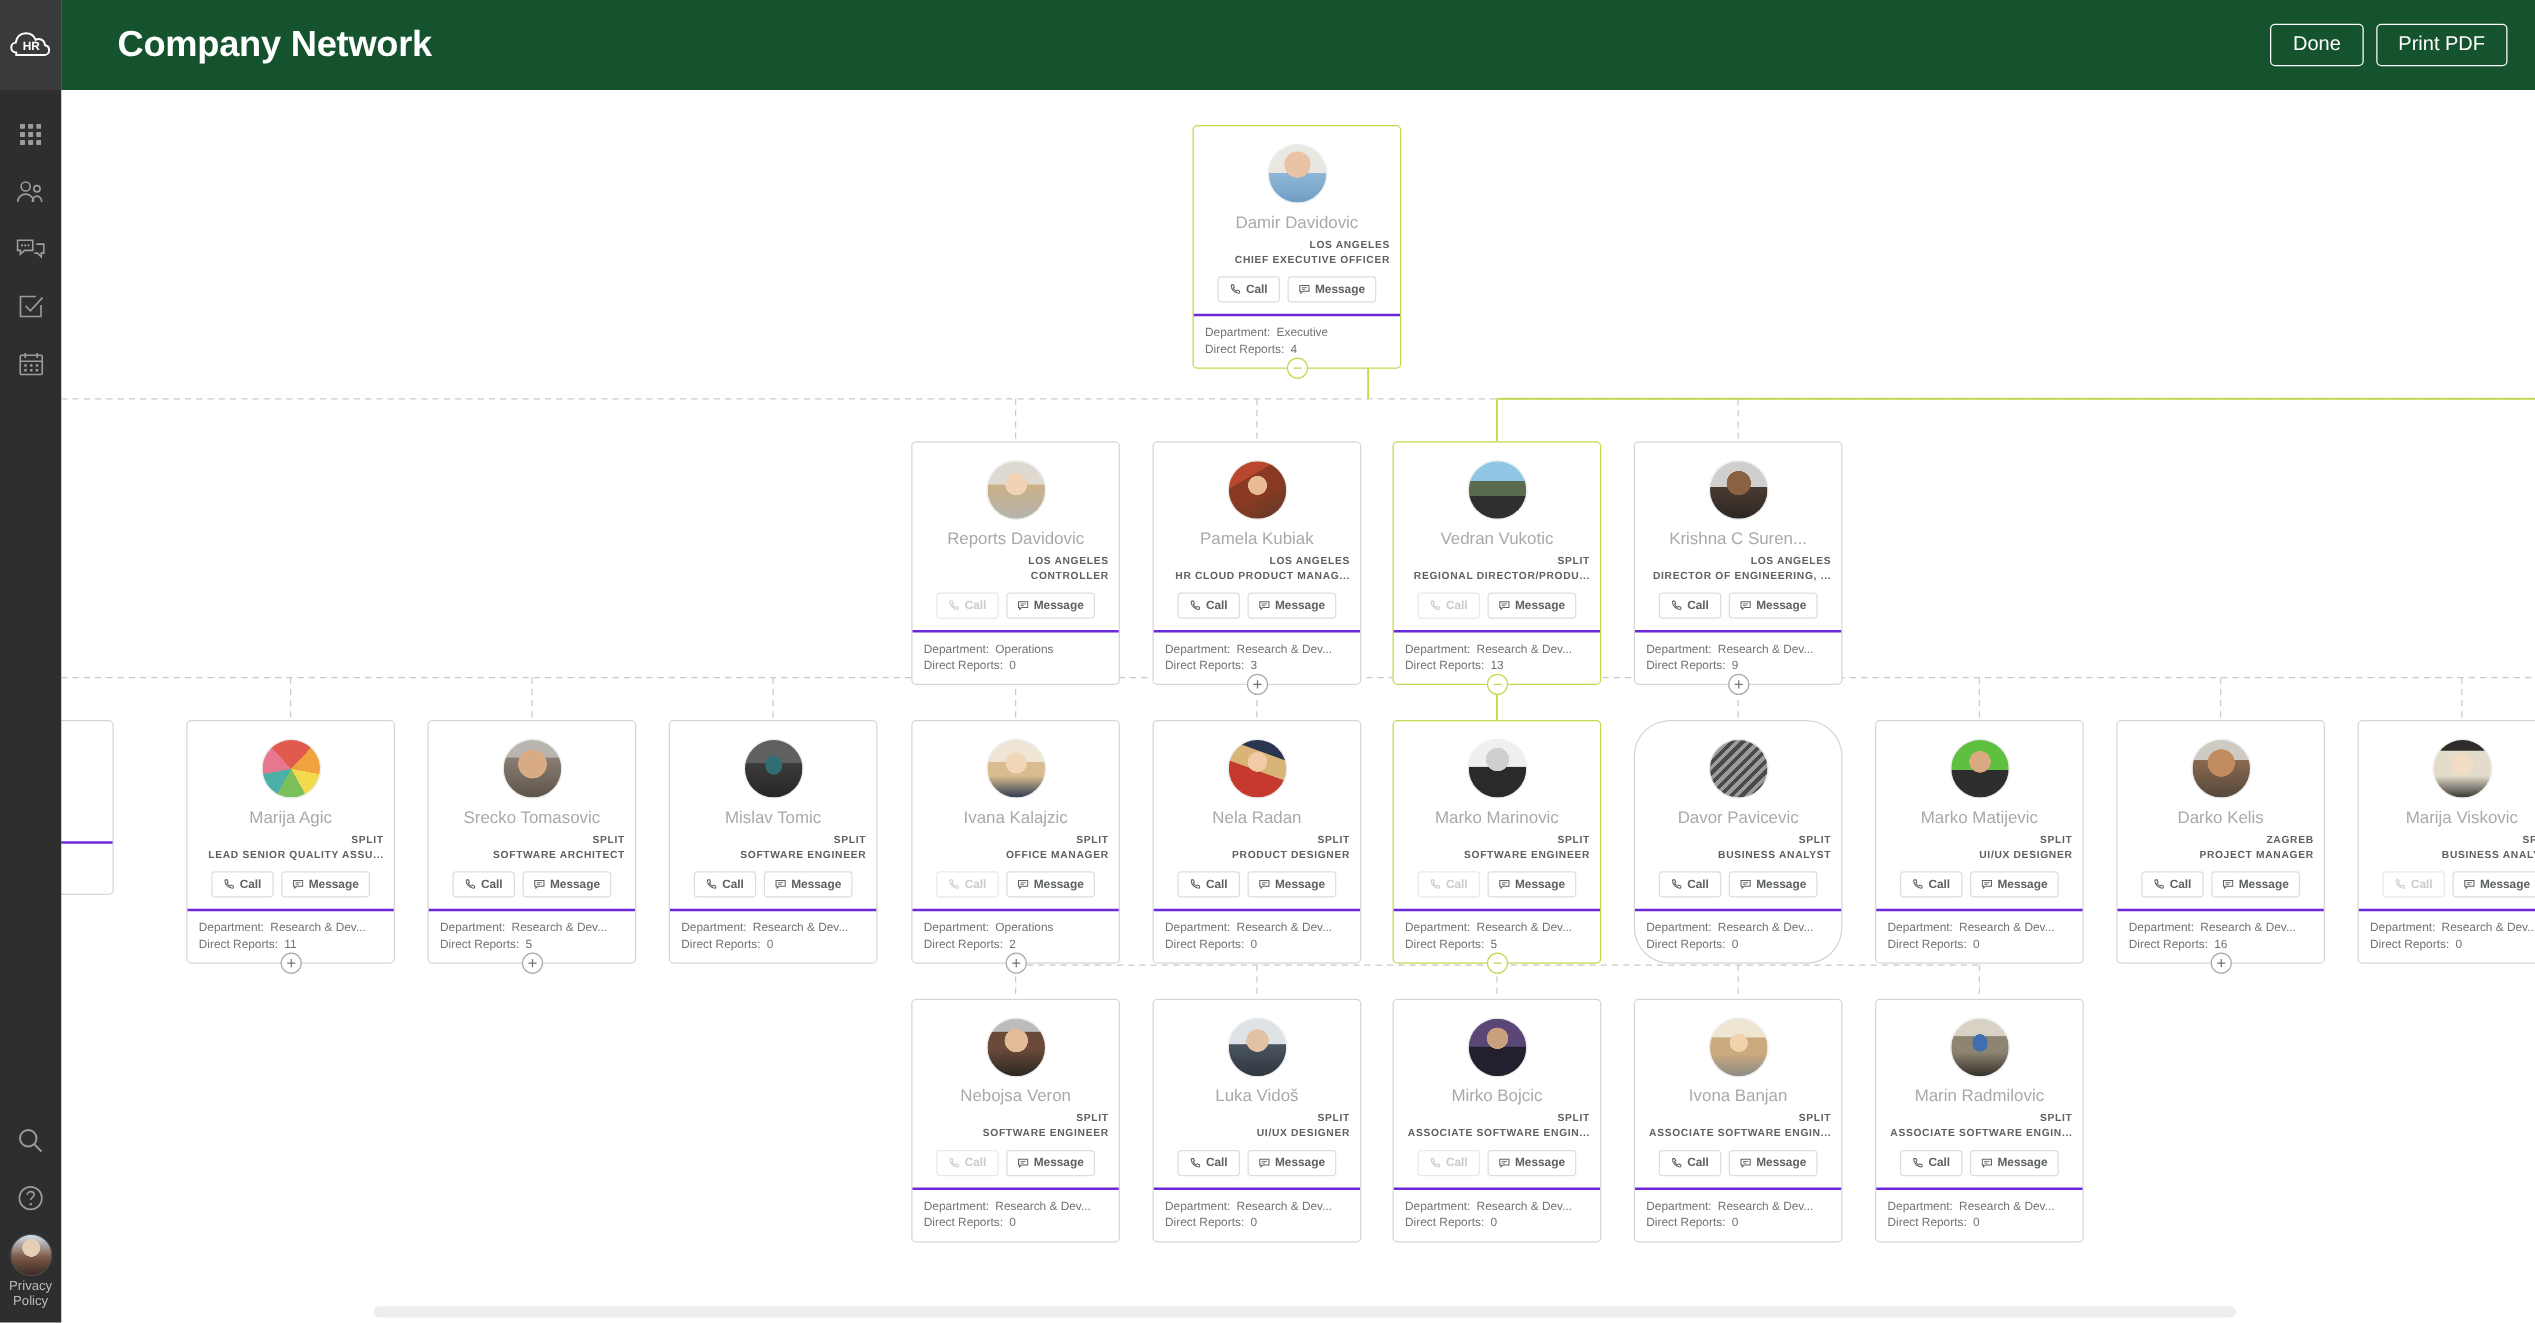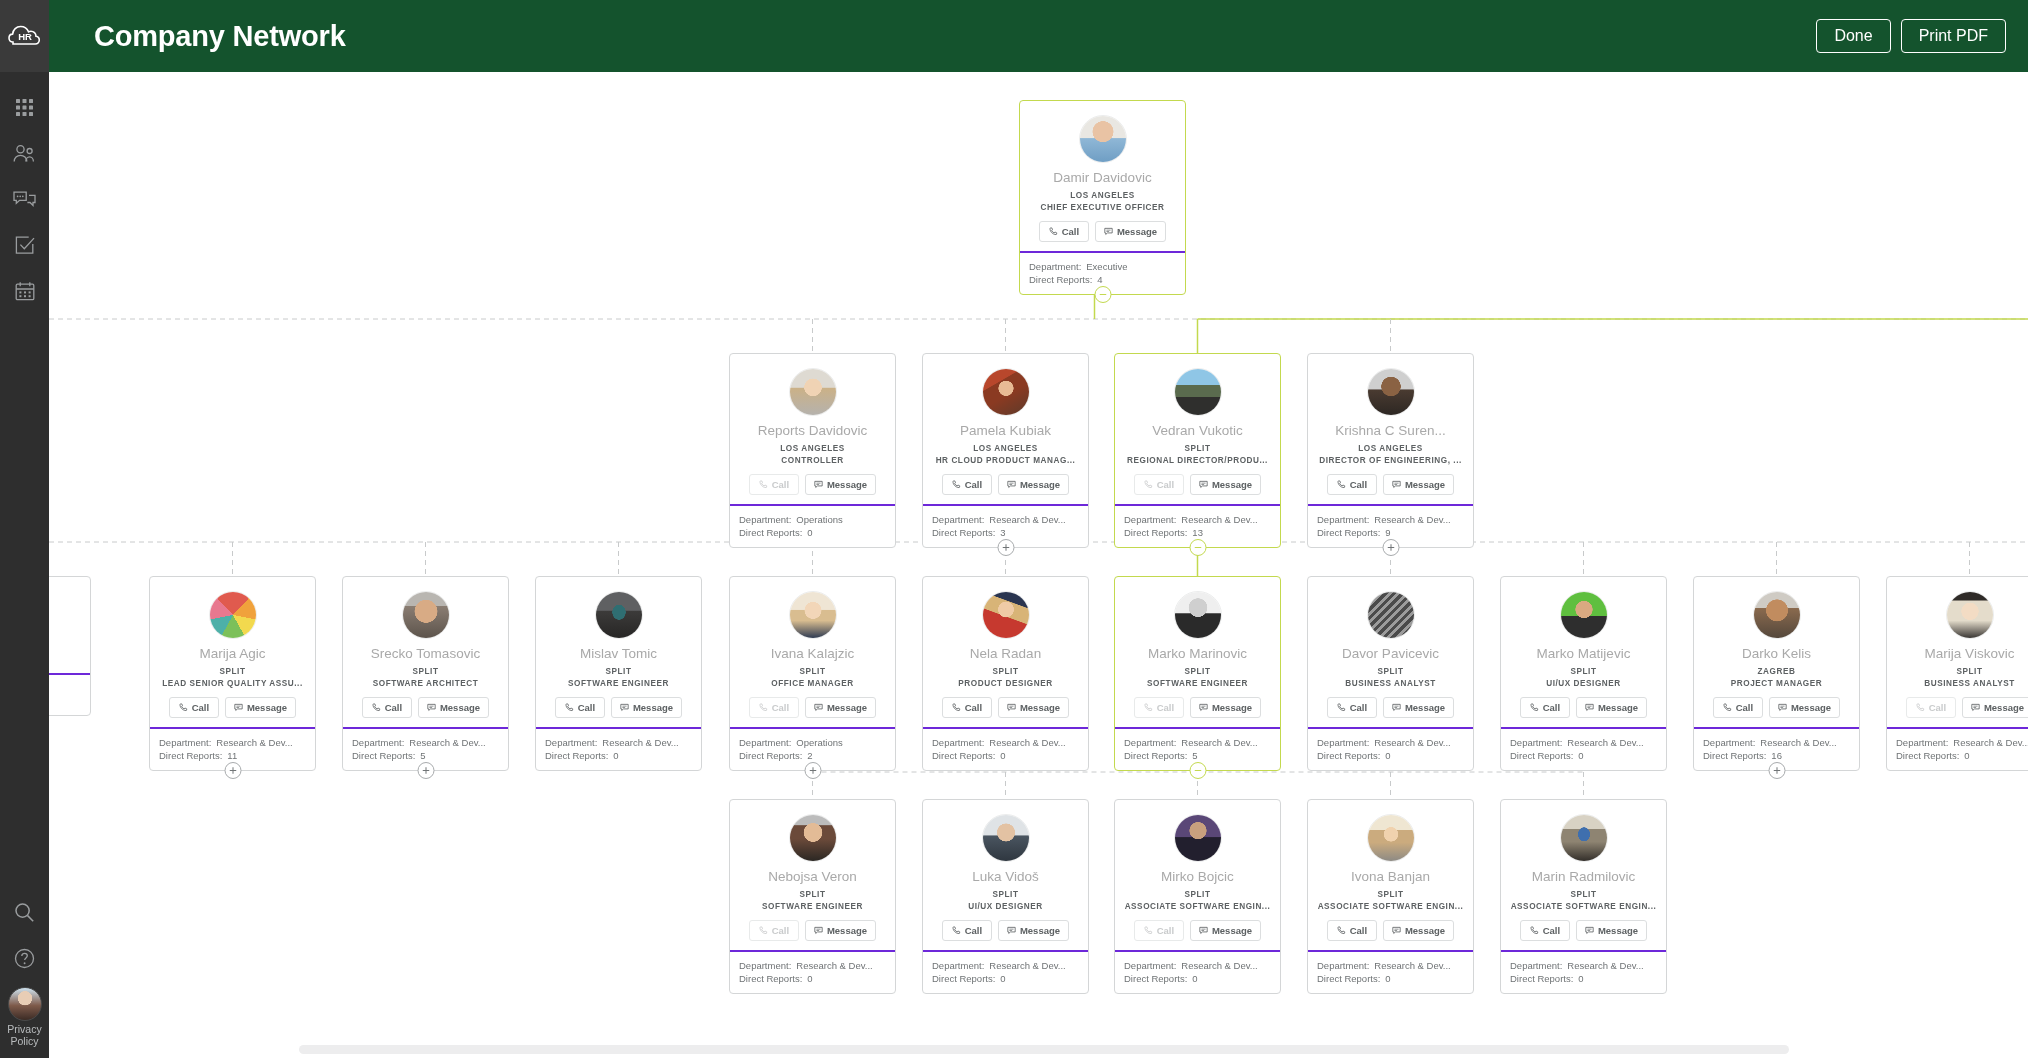--- a/index.html
+++ b/index.html
@@ -94,21 +94,21 @@
     border: 1px solid #eceded;
   }
   .avatar i { display: block; width: 100%; height: 100%; }
   .pname {
     text-align: center; color: #a9a9a9;
     font-size: 13.5px; font-weight: normal;
     line-height: 16px;
     white-space: nowrap; overflow: hidden; text-overflow: ellipsis;
   }
   .ploc, .ptitle {
-    text-align: center; color: #5d6163;
+    text-align: right; color: #5d6163;
     font-size: 8.2px; font-weight: bold;
     letter-spacing: 0.55px; text-transform: uppercase;
     white-space: nowrap; overflow: hidden; text-overflow: ellipsis;
   }
   .ploc { margin-top: 5px; }
   .ptitle { margin-top: 3px; }
   .btn-row {
     display: flex; gap: 6px; justify-content: center;
     margin-top: 9px;
   }
@@ -280,21 +280,21 @@
         <path d="M1920.5 470 L1920.5 504" stroke="#c8cacb" stroke-width="1" fill="none" stroke-dasharray="5 4"></path>
         <path d="M1148.5 679 L1148.5 700" stroke="#c8cacb" stroke-width="1" fill="none" stroke-dasharray="5 4"></path>
         <path d="M763.5 700 L1534.5 700" stroke="#c8cacb" stroke-width="1" fill="none" stroke-dasharray="5 4"></path>
         <path d="M763.5 700 L763.5 727" stroke="#c8cacb" stroke-width="1" fill="none" stroke-dasharray="5 4"></path>
         <path d="M956.5 700 L956.5 727" stroke="#c8cacb" stroke-width="1" fill="none" stroke-dasharray="5 4"></path>
         <path d="M1148.5 700 L1148.5 727" stroke="#c8cacb" stroke-width="1" fill="none" stroke-dasharray="5 4"></path>
         <path d="M1341.5 700 L1341.5 727" stroke="#c8cacb" stroke-width="1" fill="none" stroke-dasharray="5 4"></path>
         <path d="M1534.5 700 L1534.5 727" stroke="#c8cacb" stroke-width="1" fill="none" stroke-dasharray="5 4"></path>
       </svg>
     <div id="nodes">
-        <div class="node highlight" style="left: 970px; top: 28px;">
+        <div class="node highlight" style="left: 905px; top: 28px;">
           <div class="node-body">
             <div class="avatar">
               <i style="background:radial-gradient(circle at 50% 34%, #e9c3a4 0 27%, transparent 28%),linear-gradient(180deg,#e9e7e2 0 48%,#8fb7d6 49%,#6f9ec4 100%)"></i>
             </div>
             <div class="pname">Damir Davidovic</div>
             <div class="ploc">LOS ANGELES</div>
             <div class="ptitle">CHIEF EXECUTIVE OFFICER</div>
             <div class="btn-row">
               <div class="mini-btn">
                 <svg width="9" height="9" viewBox="0 0 12 12" fill="none" stroke="#5d6163" stroke-width="1.1">
@@ -711,21 +711,21 @@
               <span class="foot-k">Direct Reports:</span>
               <span class="foot-v">5</span>
             </div>
           </div>
           <div class="toggle green">
             <svg width="9" height="9" viewBox="0 0 10 10" stroke="#c3d94e" stroke-width="1.1">
               <path d="M1.4 5h7.2"></path>
             </svg>
           </div>
         </div>
-        <div class="node" style="left: 1258px; top: 504px;">
+        <div class="node" style="left: 1258px; top: 504px; border-radius: 29px;">
           <div class="node-body">
             <div class="avatar">
               <i style="background:repeating-linear-gradient(135deg,#4a4a4a 0 3px,#9b9b9b 3px 6px)"></i>
             </div>
             <div class="pname">Davor Pavicevic</div>
             <div class="ploc">SPLIT</div>
             <div class="ptitle">BUSINESS ANALYST</div>
             <div class="btn-row">
               <div class="mini-btn">
                 <svg width="9" height="9" viewBox="0 0 12 12" fill="none" stroke="#5d6163" stroke-width="1.1">

